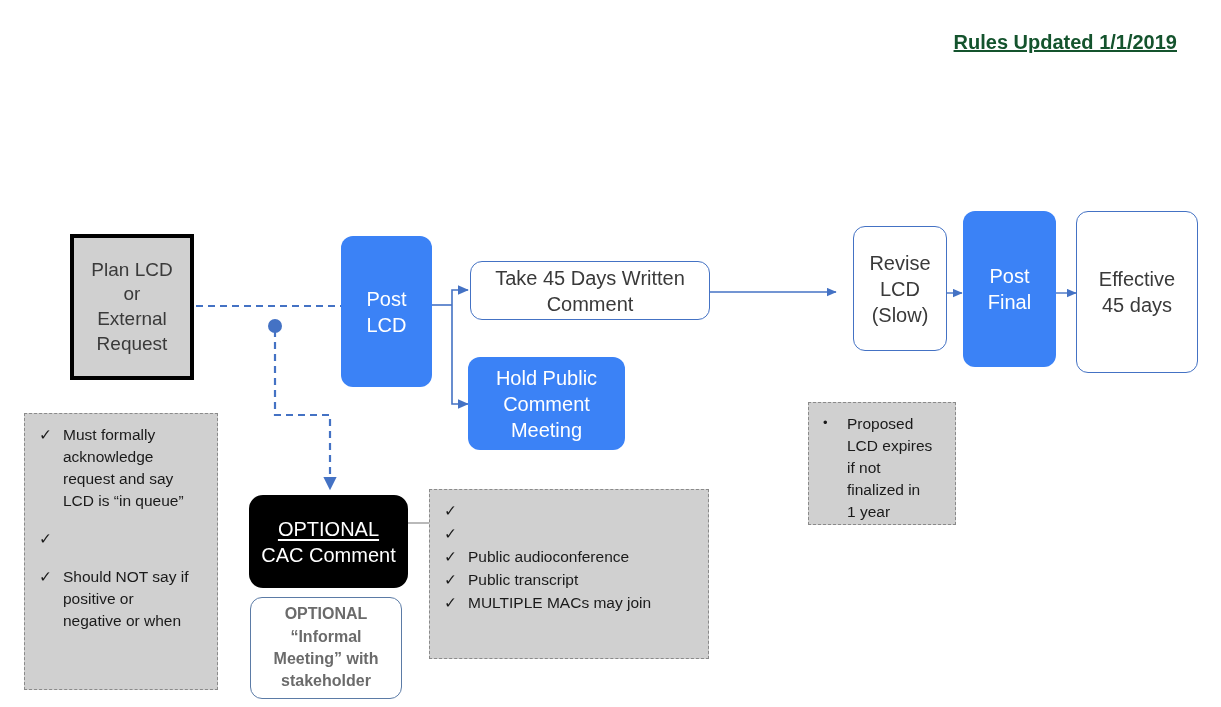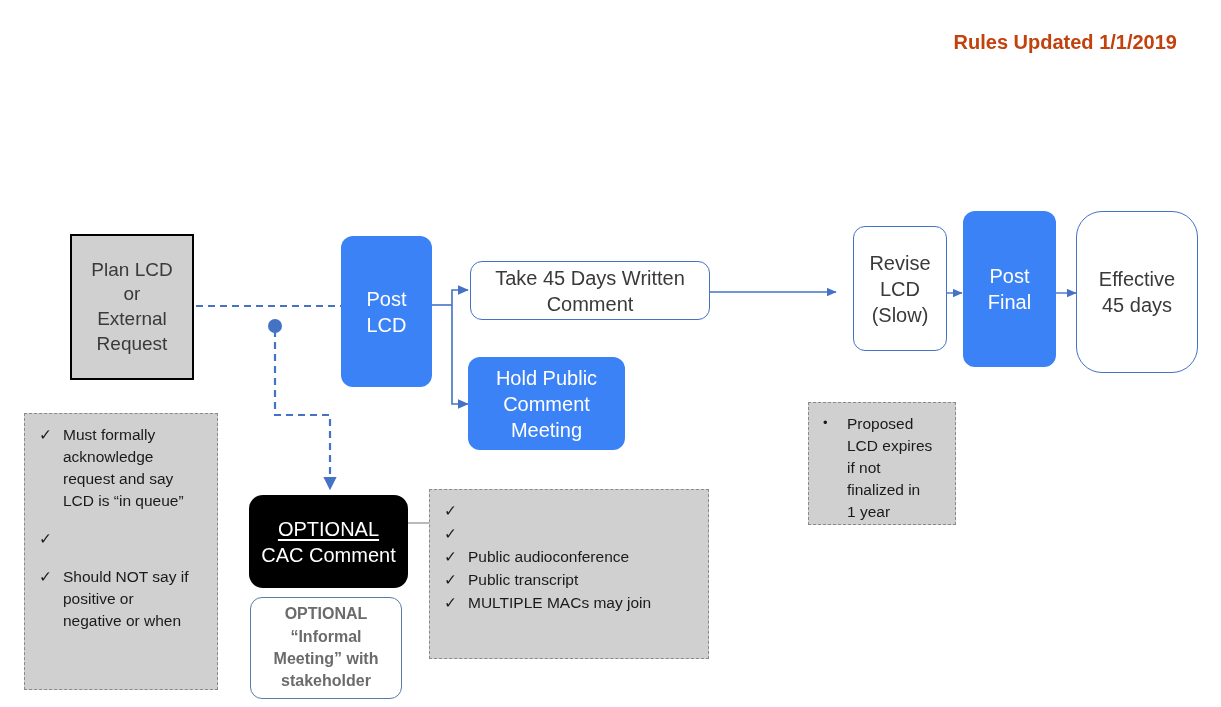--- a/index.html
+++ b/index.html
@@ -32,40 +32,41 @@
     color: #2b2b2b;
     letter-spacing: -0.2px;
     white-space: pre-line;
   }
   .rules-updated {
     position: absolute;
     right: 44px;
     top: 31px;
     font-size: 20px;
     font-weight: bold;
-    color: #c2410c;
+    color: #14532d;
     white-space: nowrap;
+    text-decoration: underline;
   }
 
   
   .node {
     position: absolute;
     box-sizing: border-box;
     display: flex;
     align-items: center;
     justify-content: center;
     text-align: center;
     line-height: 1.30;
     white-space: pre-line;
   }
 
   
   .node-plan {
     background: #d0d0d0;
-    border: 2px solid #000000;
+    border: 4px solid #000000;
     color: #3a3a3a;
     font-size: 19px;
   }
 
   
   .node-blue {
     background: #3b82f6;
     color: #ffffff;
     border-radius: 12px;
     font-size: 20px;
@@ -211,21 +212,21 @@
     <span>Revise
 LCD
 (Slow)</span>
   </div>
 
   <div class="node node-blue" style="left:963px; top:211px; width:93px; height:156px;">
     <span>Post
 Final</span>
   </div>
 
-  <div class="node node-white" style="left:1076px; top:211px; width:122px; height:162px;border-radius:26px;">
+  <div class="node node-white" style="left:1076px; top:211px; width:122px; height:162px;">
     <span>Effective
 45 days</span>
   </div>
 
   <div class="node node-black" style="left:249px; top:495px; width:159px; height:93px;">
     <span class="line-under">OPTIONAL</span>
     <span>CAC Comment</span>
   </div>
 
   <div class="node node-informal" style="left:250px; top:597px; width:152px; height:102px;">

